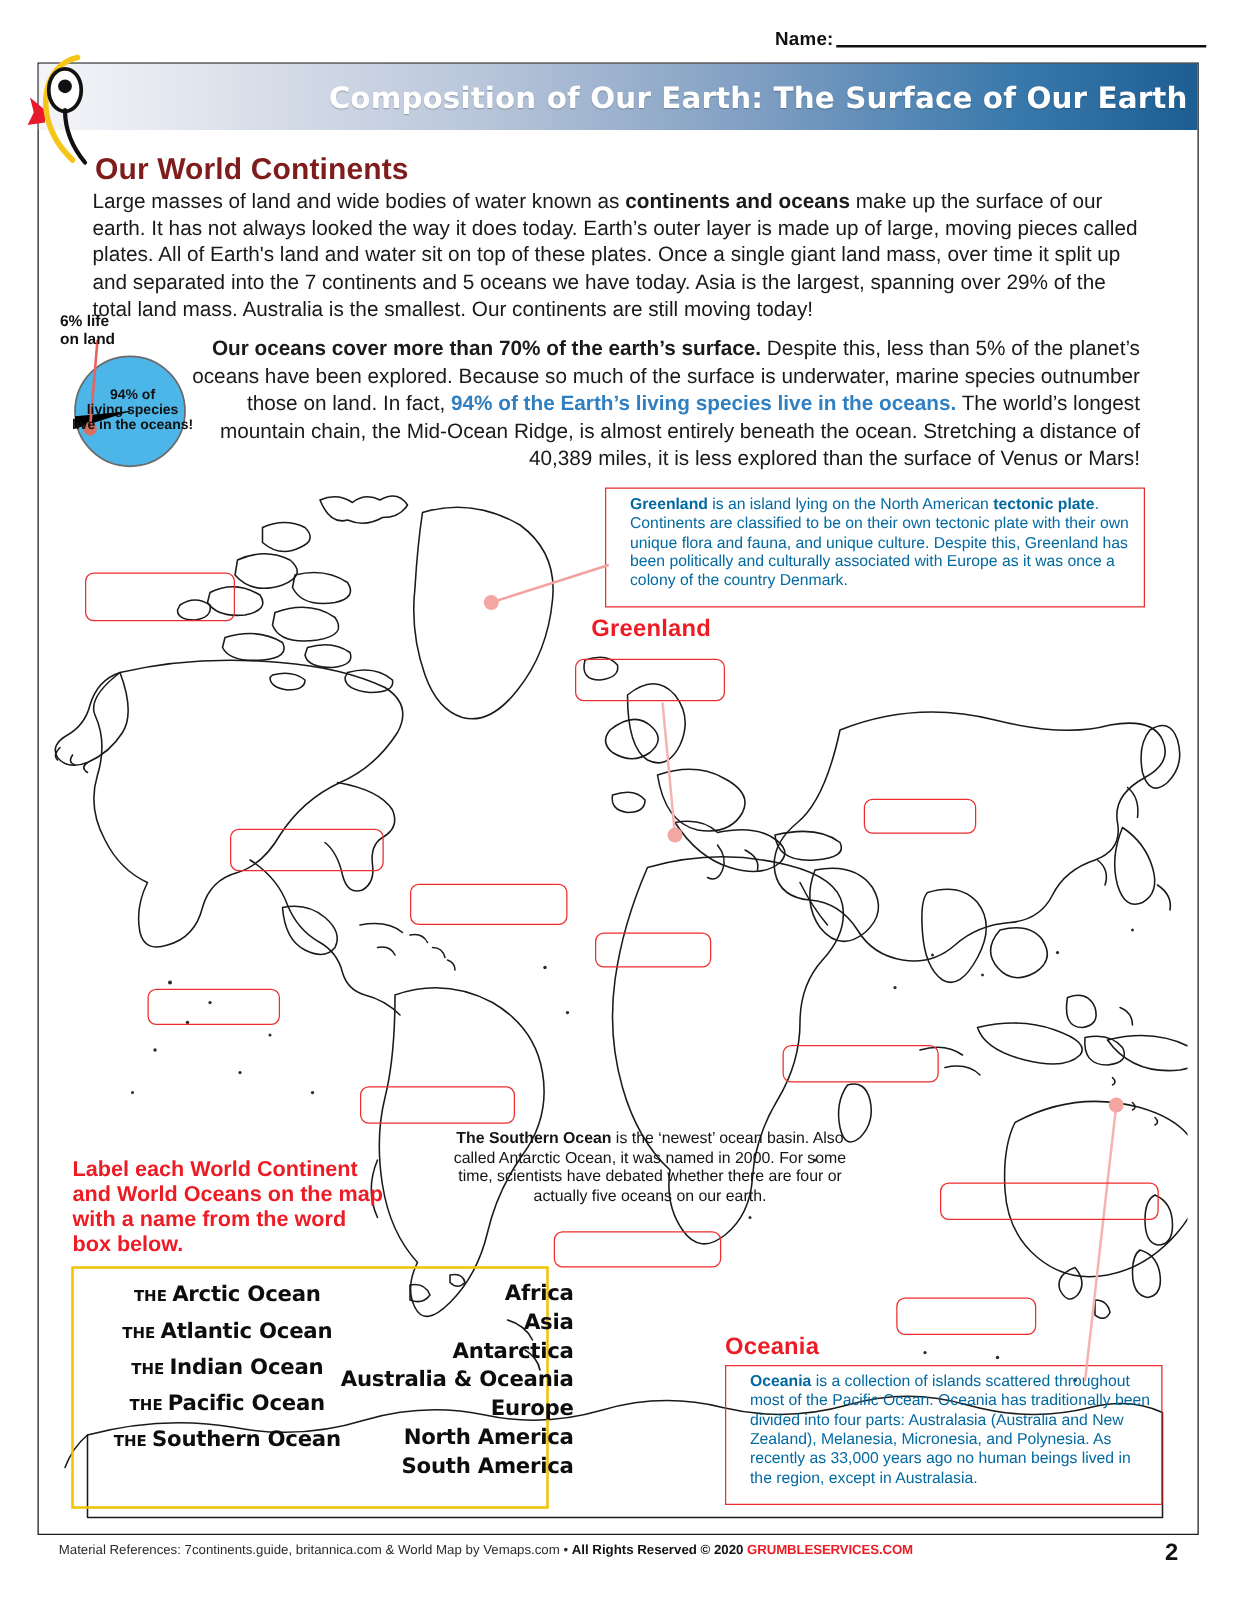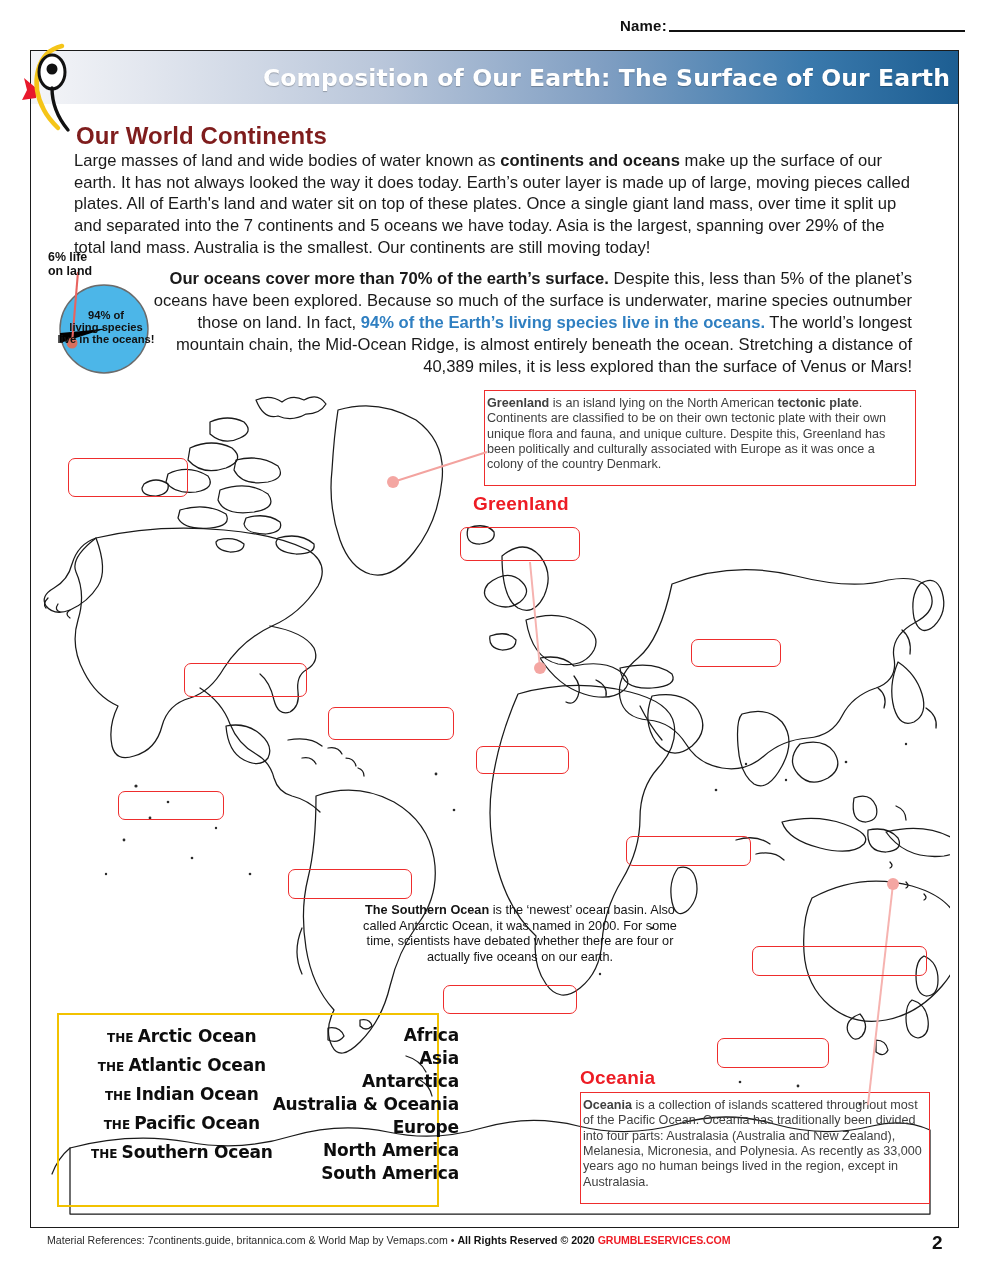--- a/index.html
+++ b/index.html
@@ -7,21 +7,21 @@
     width: 989px; height: 1280px;
     background: #ffffff;
     font-family: "Liberation Sans", sans-serif;
     overflow: hidden;
   }
   #page { position: relative; width: 989px; height: 1280px; background:#fff; }
 
   
   .name-row {
     position: absolute; left: 620px; top: 18px; width: 345px; height: 26px;
-    display: flex; align-items: flex-start; gap: 2px;
+    display: flex; align-items: center; gap: 2px;
   }
   .name-label { font-size: 15px; font-weight: 600; color:#111; letter-spacing:.2px; line-height:1; }
   .name-rule { flex:1; border-bottom: 2px solid #111; height: 14px; }
 
   
   .sheet {
     position: absolute; left: 30px; top: 50px; width: 929px; height: 1178px;
     border: 1.6px solid #1b1b1b; background: #fff;
   }
 
@@ -74,21 +74,21 @@
 
   
   .abox {
     position: absolute; border: 1.7px solid #ee2d2d; border-radius: 7px;
     background: transparent;
   }
 
   
   .callout {
     position: absolute; border: 1.7px solid #ee2d2d; background: transparent;
-    font-size: 12.6px; line-height: 1.22; color: #404040; padding: 5px 7px 4px 2px;
+    font-size: 12.6px; line-height: 1.22; color: #0369a1; padding: 5px 7px 4px 19px;
   }
   .callout.greenland { left: 484px; top: 390px; width: 432px; height: 96px; }
   .callout.oceania  { left: 580px; top: 1092px; width: 350px; height: 112px; }
 
   .red-label {
     position: absolute; color: #ed1c24; font-weight: 700; font-size: 19px; letter-spacing:.2px;
   }
   .label-greenland { left: 473px; top: 493px; }
   .label-oceania  { left: 580px; top: 1067px; }
 
@@ -323,20 +323,21 @@
     <line x1="540" y1="668" x2="530" y2="562" stroke="#f6b3b0" stroke-width="2"></line>
     <circle cx="540" cy="668" r="6" fill="#f4a6a2"></circle>
     <line x1="893" y1="884" x2="868" y2="1105" stroke="#f6b3b0" stroke-width="2"></line>
     <circle cx="893" cy="884" r="6" fill="#f4a6a2"></circle>
   </svg>
 
   <div class="southern-note">
     <b>The Southern Ocean</b><span> is the ‘newest’ ocean basin. Also called Antarctic Ocean, it was named in 2000. For some time, scientists have debated whether there are four or actually five oceans on our earth.</span>
   </div>
 
+  <div class="instruction">Label each World Continent and World Oceans on the map with a name from the word box below.</div>
 
   <div class="wordbox">
     <div class="wb-col left">
         <div class="wb-item"><span class="the">THE </span><span>Arctic Ocean</span></div>
         <div class="wb-item"><span class="the">THE </span><span>Atlantic Ocean</span></div>
         <div class="wb-item"><span class="the">THE </span><span>Indian Ocean</span></div>
         <div class="wb-item"><span class="the">THE </span><span>Pacific Ocean</span></div>
         <div class="wb-item"><span class="the">THE </span><span>Southern Ocean</span></div>
       </div>
     <div class="wb-col right">

